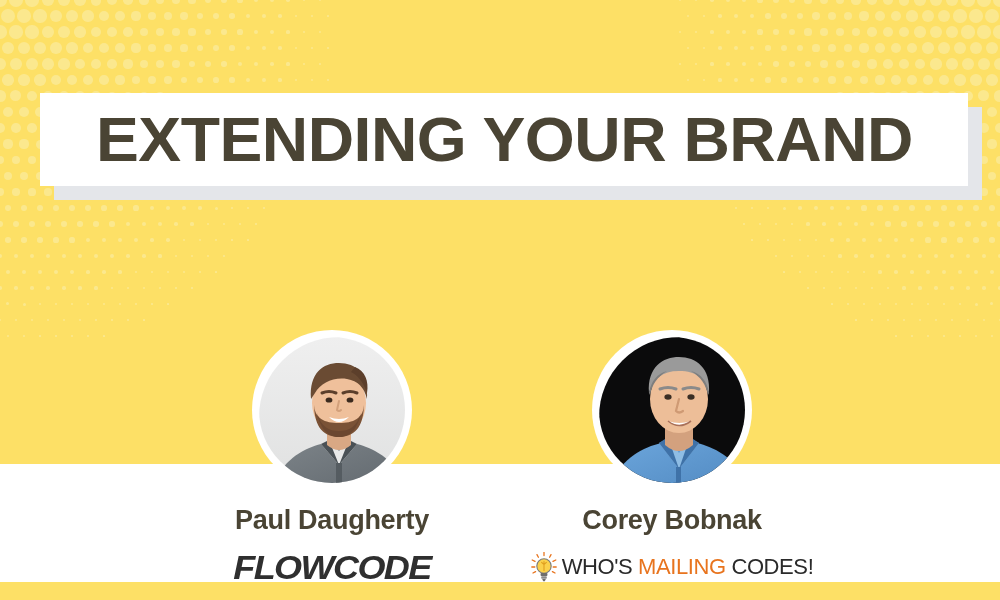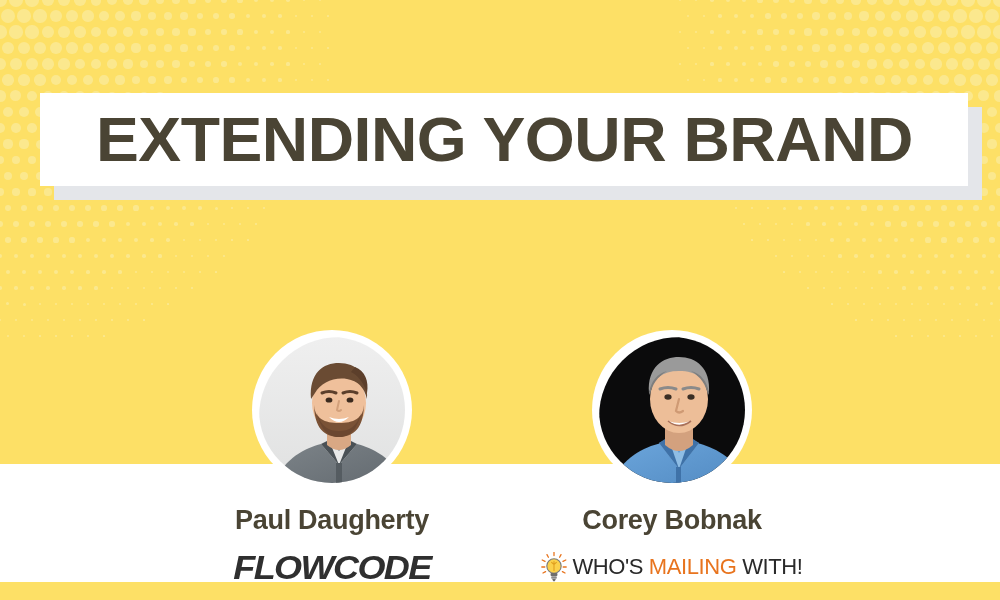--- a/index.html
+++ b/index.html
@@ -1033,17 +1033,17 @@
           <line x1="25.2" y1="15.0" x2="22.2" y2="15.0"></line>
           <line x1="2.0" y1="21.0" x2="4.6" y2="19.6"></line>
           <line x1="24.0" y1="21.0" x2="21.4" y2="19.6"></line>
         </g>
         <circle cx="13" cy="14" r="7.2" fill="#FBD14B" stroke="#7A7A7A" stroke-width="1.1"></circle>
         <path d="M13 9.5 L13 18.5 M13 12.5 L10.6 10.4 M13 12.5 L15.4 10.4" stroke="#E0A020" stroke-width="1.1" fill="none" stroke-linecap="round"></path>
         <rect x="9.6" y="21.0" width="6.8" height="3.0" rx="0.8" fill="#6E6E6E"></rect>
         <rect x="10.2" y="24.2" width="5.6" height="2.6" rx="0.8" fill="#8A8A8A"></rect>
         <path d="M11.2 26.9 L14.8 26.9 L13.8 29.2 L12.2 29.2 Z" fill="#6E6E6E"></path>
       </svg>
-      <span class="wmw-text"><span class="wmw-dark">WHO'S</span> <span class="wmw-orange">MAILING</span> <span class="wmw-dark">WITH!</span></span>
+      <span class="wmw-text"><span class="wmw-dark">WHO'S</span> <span class="wmw-orange">MAILING</span> <span class="wmw-dark">CODES!</span></span>
     </div>
   </div>
 
 </div>
 
 </body></html>

